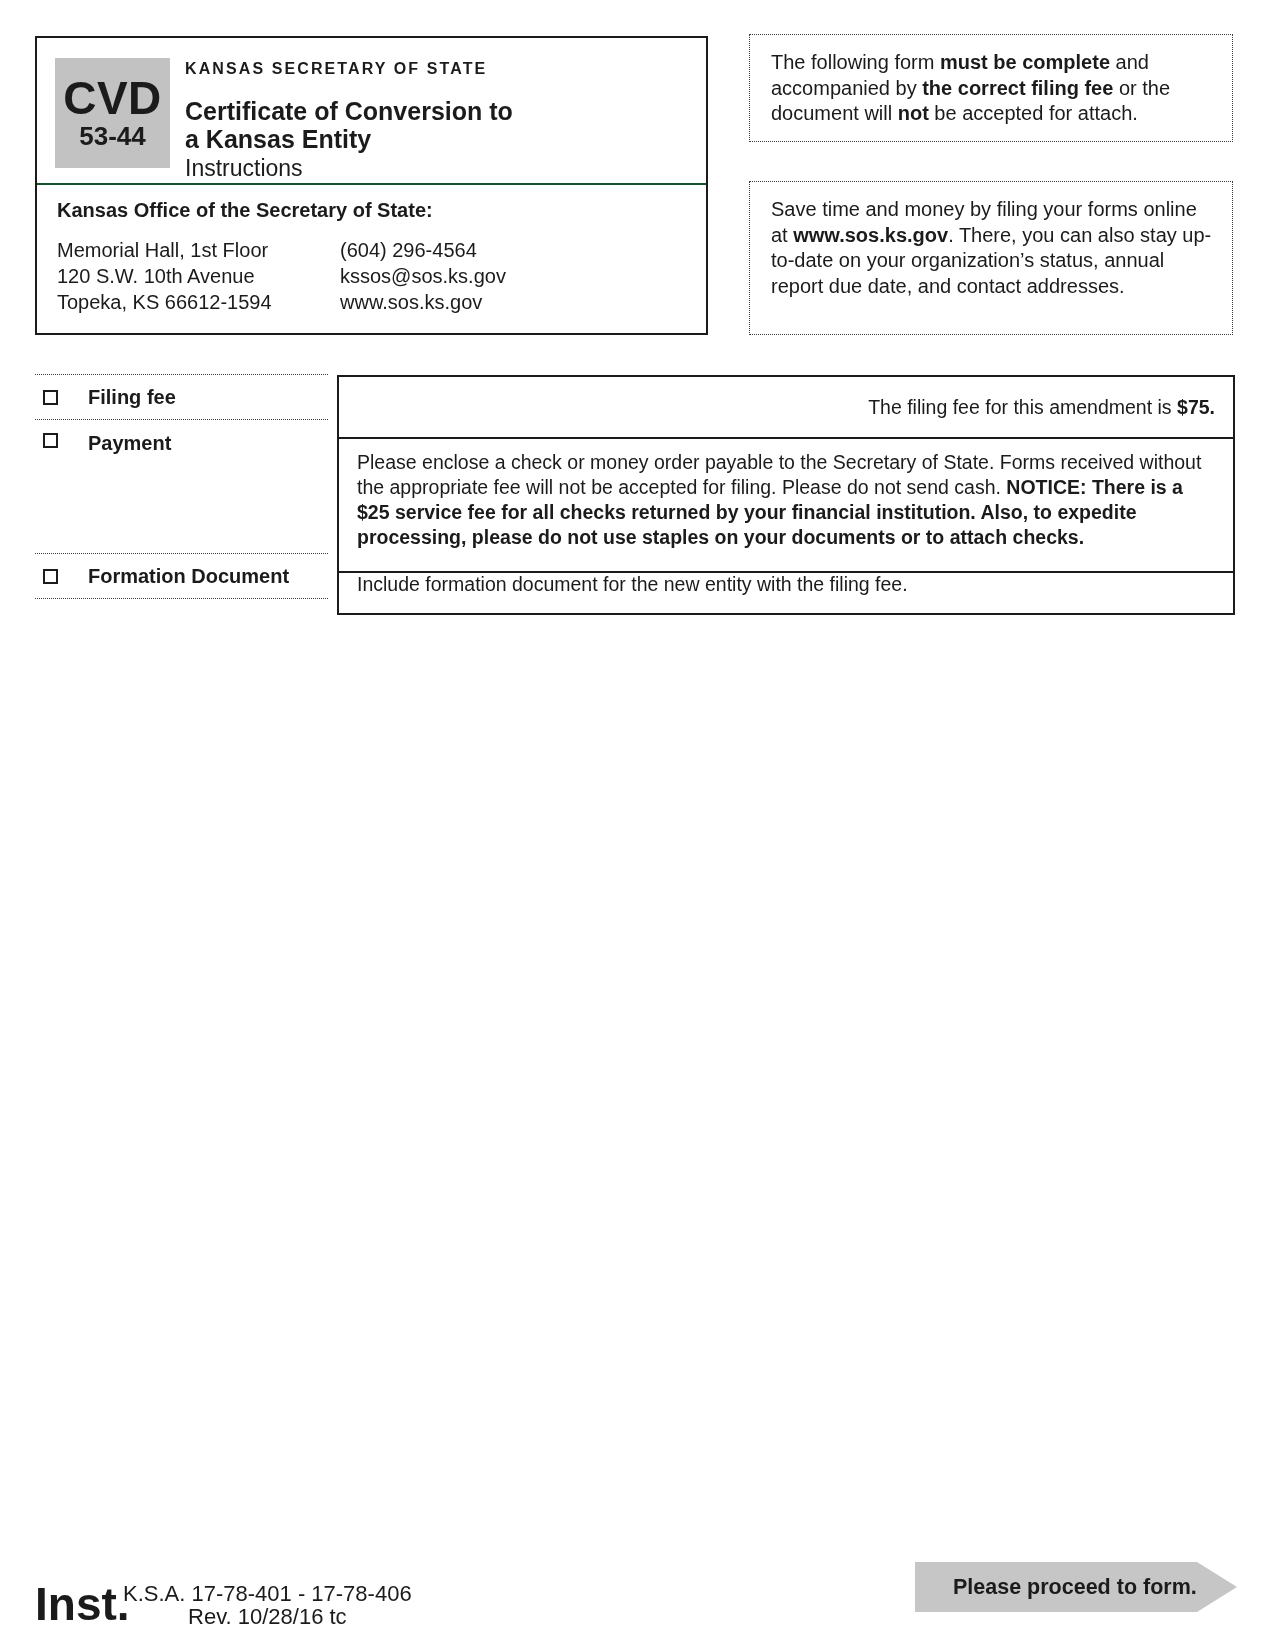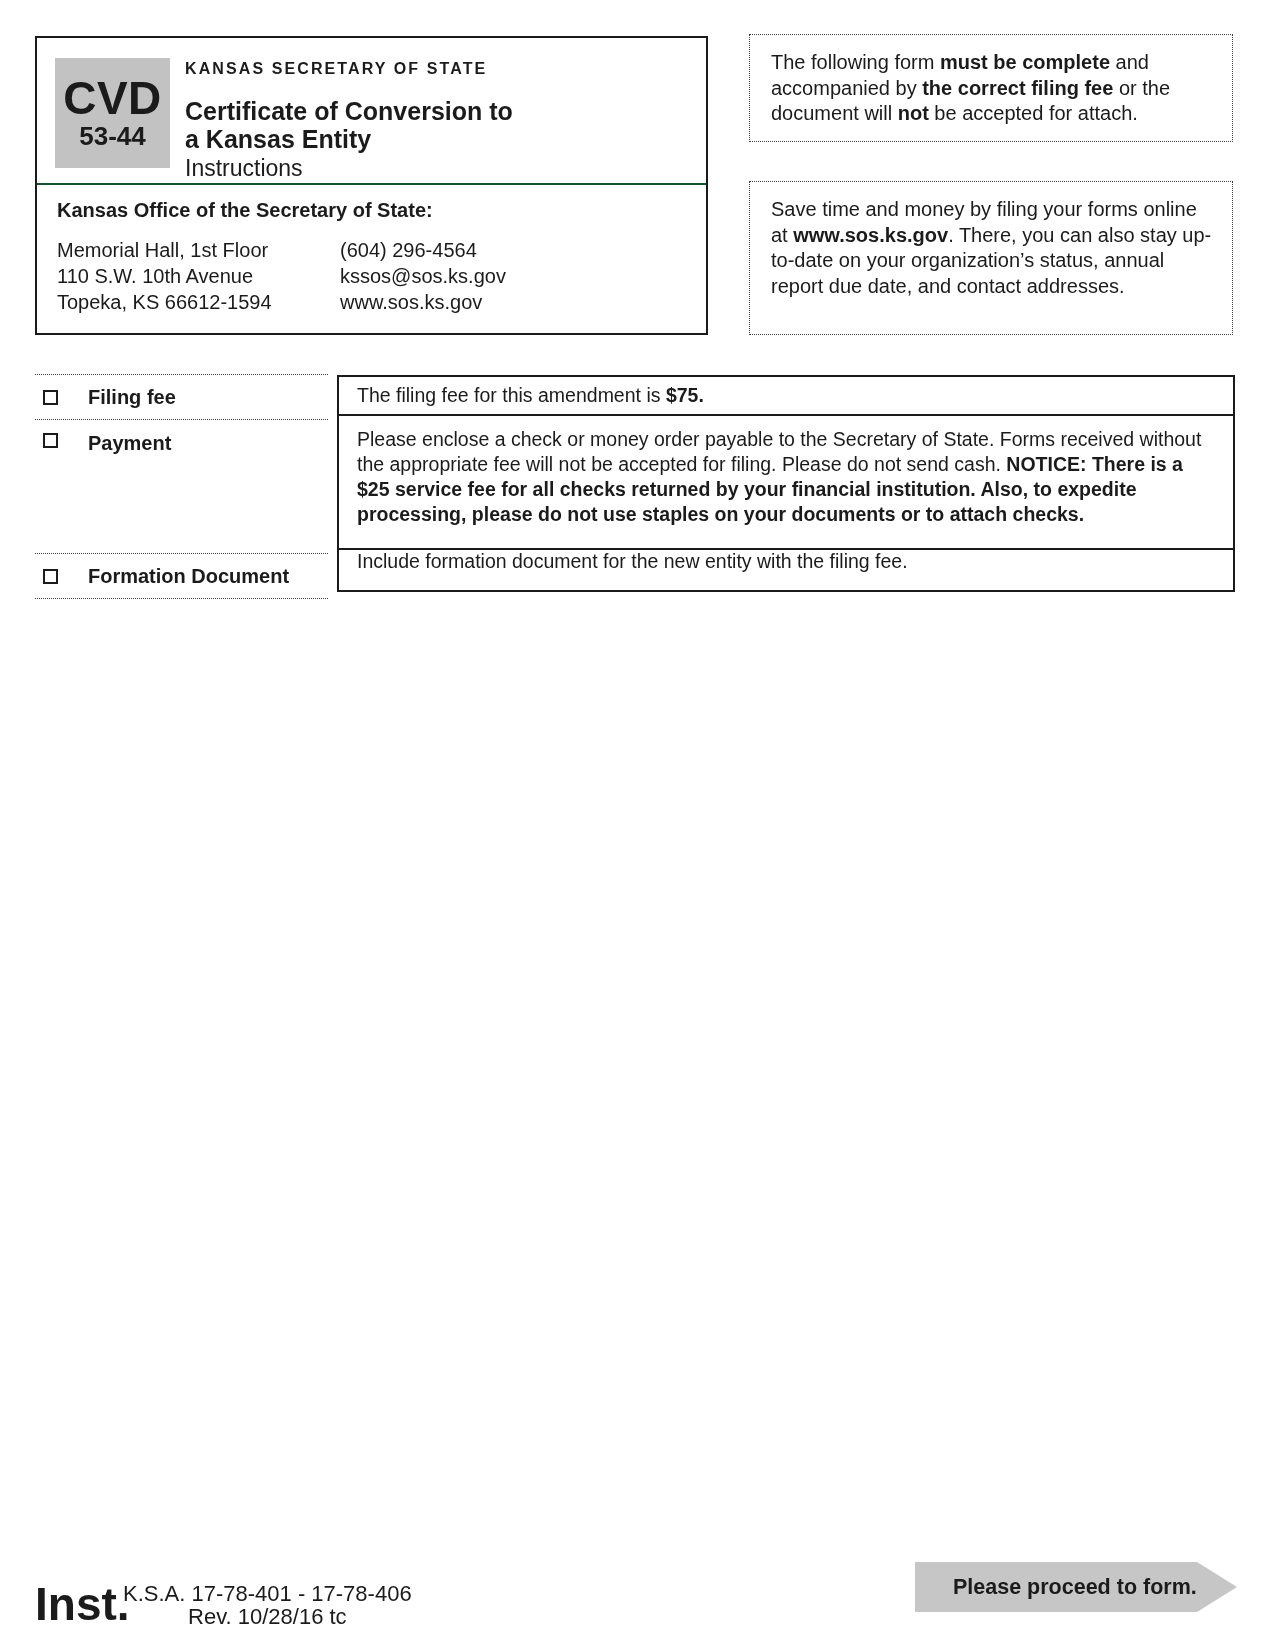--- a/index.html
+++ b/index.html
@@ -82,21 +82,21 @@
   .check-label { font-size:20px; font-weight:bold; margin-left:30px; line-height:20px; }
 
   
   .desc-table {
     position:absolute; left:337px; top:375px; width:898px;
     border:2px solid #1b1b1b;
     background:#ffffff;
   }
   .table-row { padding:0 18px; font-size:19.5px; }
   .table-row b { font-weight:bold; }
-  .table-row-1 { height:37px;  display:flex; align-items:center; }
+  .table-row-1 { height:60px;  display:flex; align-items:center;justify-content:flex-end; }
   .table-row-2 { height:134px; border-top:2px solid #1b1b1b; padding-top:11px; line-height:25px; }
   .table-row-3 { height:42px;  border-top:2px solid #1b1b1b; display:flex; align-items:flex-start; }
 
   
   .form-code {
     position:absolute; left:35px; top:1581px;
     font-size:46px; font-weight:bold; line-height:46px;
   }
   .statute-block {
     position:absolute; left:123px; top:1582px;
@@ -128,21 +128,21 @@
         <div class="title-line">Certificate of Conversion to</div>
         <div class="title-line">a Kansas Entity</div>
         <div class="subtitle">Instructions</div>
       </div>
     </div>
     <div class="office">
       <div class="office-heading">Kansas Office of the Secretary of State:</div>
       <div class="office-cols">
         <div class="office-address">
           <div>Memorial Hall, 1st Floor</div>
-          <div>110 S.W. 10th Avenue</div>
+          <div>120 S.W. 10th Avenue</div>
           <div>Topeka, KS 66612-1594</div>
         </div>
         <div class="office-contact">
           <div>(604) 296-4564</div>
           <div>kssos@sos.ks.gov</div>
           <div>www.sos.ks.gov</div>
         </div>
       </div>
     </div>
   </div>

